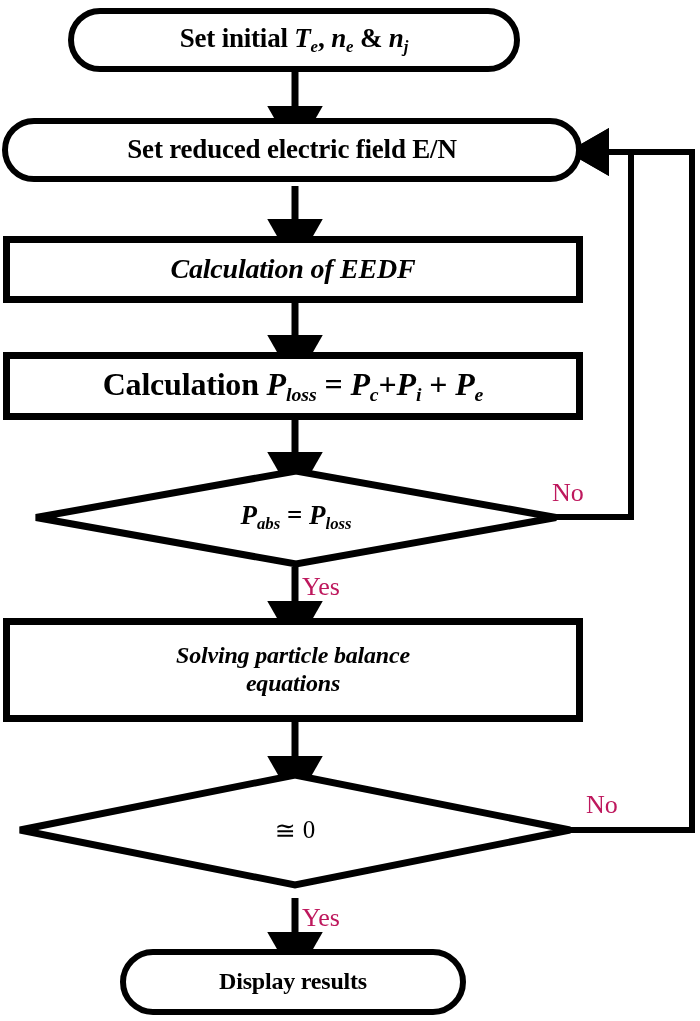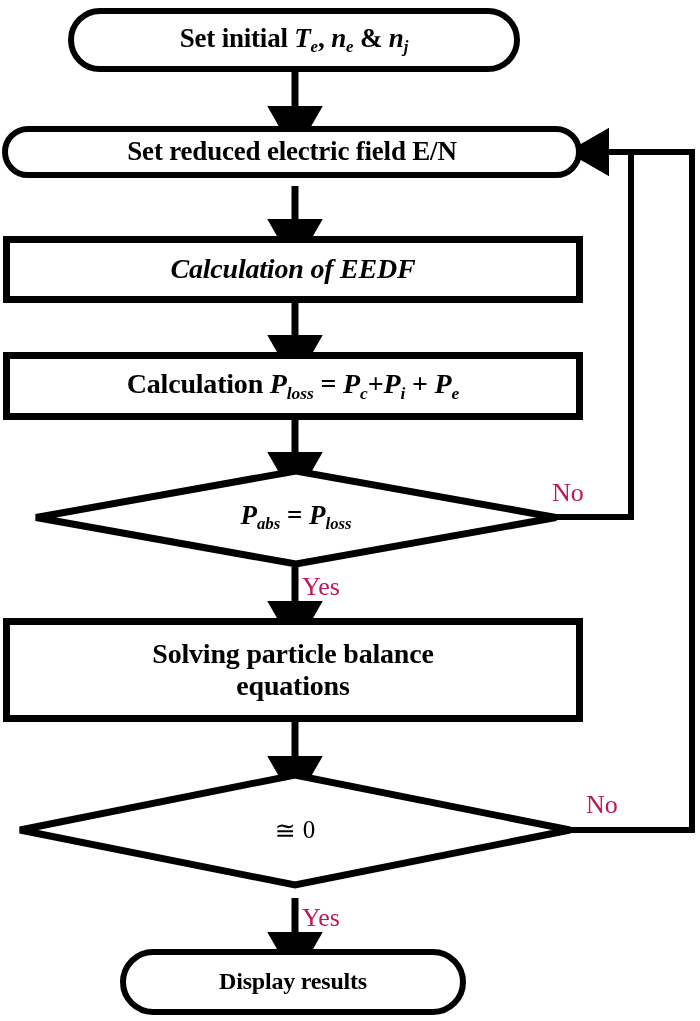--- a/index.html
+++ b/index.html
@@ -126,45 +126,45 @@
     <path d="M 556 517 L 631 517 L 631 152 L 596 152" fill="none" stroke="#000000" stroke-width="6" marker-end="url(#ah)"></path>
 
     <path d="M 570 830 L 692 830 L 692 152 L 596 152" fill="none" stroke="#000000" stroke-width="6" marker-end="url(#ah)"></path>
   </svg>
 
   <div class="node terminator" style="left:68px; top:8px; width:452px; height:64px;">
     <span class="label-text" style="font-size:27px;">Set initial <i>T</i><span class="sub">e</span>, <i>n</i><span class="sub">e</span> &amp; <i>n</i><span class="sub">j</span></span>
 
   </div>
 
-  <div class="node terminator" style="left:2px; top:126px; width:580px; height:52px;">
+  <div class="node terminator" style="left:2px; top:118px; width:580px; height:64px;">
     <span class="label-text" style="font-size:27px;">Set reduced electric field E/N</span>
   </div>
 
   <div class="node process" style="left:3px; top:236px; width:580px; height:67px;">
     <span class="label-text" style="font-size:28px;font-style:italic;">Calculation of EEDF</span>
   </div>
 
   <div class="node process" style="left:3px; top:352px; width:580px; height:68px;">
-    <span class="label-text" style="font-size:28px;">Calculation <i>P</i><span class="sub">loss</span> = <i>P</i><span class="sub">c</span>+<i>P</i><span class="sub">i</span> + <i>P</i><span class="sub">e</span></span>
+    <span class="label-text" style="font-size:32px;">Calculation <i>P</i><span class="sub">loss</span> = <i>P</i><span class="sub">c</span>+<i>P</i><span class="sub">i</span> + <i>P</i><span class="sub">e</span></span>
 
   </div>
 
   <div class="decision-wrap" style="left:32px; top:467px; width:528px; height:101px;">
     <svg width="528" height="101" viewBox="0 0 528 101">
       <polygon points="4,50.5 264,4 524,50.5 264,97" fill="#ffffff" stroke="#000000" stroke-width="7" stroke-linejoin="miter"></polygon>
     </svg>
     <div class="decision-text" style="font-size:27px;">
       <span><i>P</i><span class="sub">abs</span> = <i>P</i><span class="sub">loss</span></span>
     </div>
 
   </div>
 
   <div class="node process" style="left:3px; top:618px; width:580px; height:104px;">
-    <span class="label-text label-multiline" style="font-size:28px; width:90%;">
+    <span class="label-text label-multiline" style="font-size:24px; width:90%;font-style:italic;">
       <span>Solving particle balance</span><br>
       <span>equations</span>
     </span>
   </div>
 
   <div class="decision-wrap" style="left:16px; top:771px; width:558px; height:118px;">
     <svg width="558" height="118" viewBox="0 0 558 118">
       <polygon points="4,59 279,4 554,59 279,114" fill="#ffffff" stroke="#000000" stroke-width="7" stroke-linejoin="miter"></polygon>
     </svg>
     <div class="decision-text" style="font-size:24px;">

